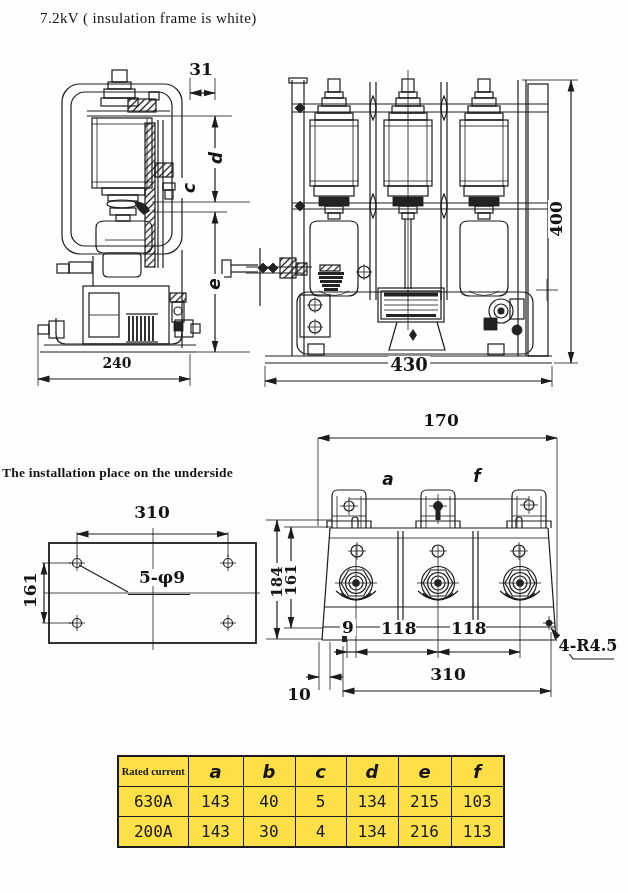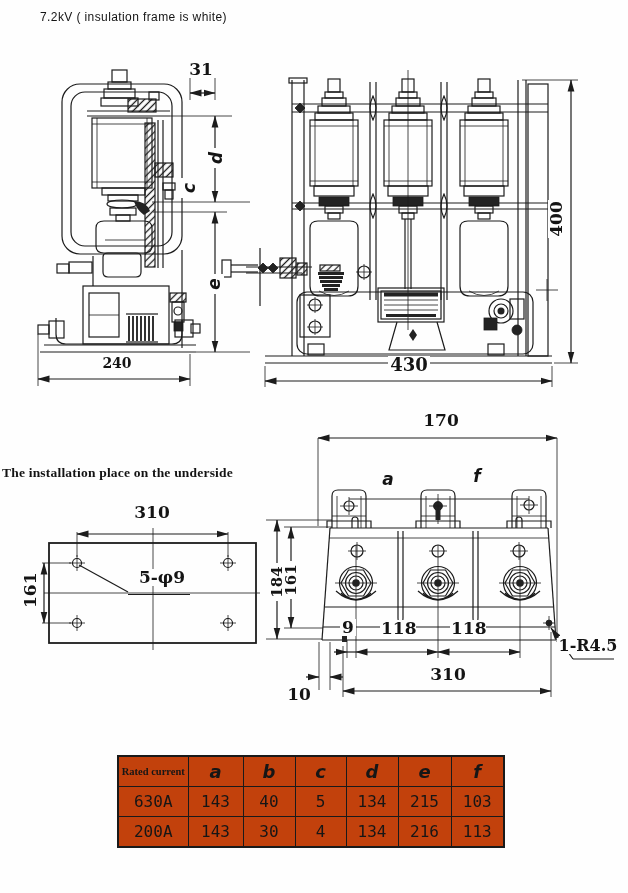--- a/index.html
+++ b/index.html
@@ -10,30 +10,30 @@
         stroke:#1c1c1c;stroke-width:1.2;fill:none;}
   .art .thin{stroke-width:0.8;}
   .art .dim{stroke-width:0.9;}
   .art .thk{stroke-width:1.8;}
   .art .f{fill:#232323;stroke:none;}
   .art .fs{fill:#232323;stroke:#1c1c1c;stroke-width:0.8;}
   .art .h{fill:url(#hx);}
   .art marker path{fill:#1c1c1c;stroke:none;}
   #hx line{stroke:#1c1c1c;stroke-width:1.3;}
   .lbl{position:absolute;white-space:nowrap;line-height:1;color:#141414;}
-  .title{font-family:Liberation Sans, sans-serif;font-size:12px;letter-spacing:0.4px;}
+  .title{font-family:Liberation Serif, serif;font-size:15px;letter-spacing:0.4px;}
   .note{font-family:"Liberation Serif",serif;font-size:13.5px;font-weight:bold;letter-spacing:0.2px;}
   .dimnum{font-family:"DejaVu Serif",serif;font-weight:bold;font-size:17px;
           text-align:center;background:#fefefe;padding:0 1px;}
   .sm{font-size:15px;}
   .letter{font-family:"DejaVu Sans",sans-serif;font-style:italic;font-weight:bold;
           font-size:17px;text-align:center;background:#fefefe;}
   .v{transform:rotate(-90deg);transform-origin:center center;}
   table.spec{position:absolute;left:117px;top:755px;width:386px;border-collapse:collapse;
-          table-layout:fixed;background:#c2410c;}
+          table-layout:fixed;background:#fde047;}
   table.spec td{border:1.7px solid #1a1a1a;height:29px;text-align:center;vertical-align:middle;
           padding:0;overflow:hidden;}
   table.spec{border:2.2px solid #1a1a1a;}
   td.rc{font-family:"Liberation Serif",serif;font-size:10.5px;font-weight:bold;}
   td.cl{font-family:"DejaVu Sans",sans-serif;font-style:italic;font-weight:bold;font-size:18px;}
   td.num{font-family:"DejaVu Sans Mono",monospace;font-size:16px;}
 </style>
 </head>
 <body>
 
@@ -481,21 +481,21 @@
 <div class="lbl dimnum" style="left:421px;top:412px;width:38px;">170</div>
 <div class="lbl letter" style="left:380px;top:471px;width:16px;">a</div>
 <div class="lbl letter" style="left:470px;top:468px;width:14px;">f</div>
 <div class="lbl dimnum sm v" style="left:259px;top:574px;width:36px;height:16px;">184</div>
 <div class="lbl dimnum sm v" style="left:273px;top:572px;width:36px;height:16px;">161</div>
 <div class="lbl dimnum" style="left:340px;top:619px;width:14px;">9</div>
 <div class="lbl dimnum" style="left:380px;top:620px;width:34px;">118</div>
 <div class="lbl dimnum" style="left:450px;top:620px;width:34px;">118</div>
 <div class="lbl dimnum" style="left:286px;top:686px;width:24px;">10</div>
 <div class="lbl dimnum" style="left:429px;top:666px;width:36px;">310</div>
-<div class="lbl dimnum" style="left:557px;top:638px;width:60px;font-size:16px;">1-R4.5</div>
+<div class="lbl dimnum" style="left:557px;top:638px;width:60px;font-size:16px;">4-R4.5</div>
 
 <table class="spec">
   <colgroup>
     <col style="width:70px">
         <col style="width:55px">
         <col style="width:52px">
         <col style="width:51px">
     <col style="width:52px">
         <col style="width:53px">
         <col style="width:53px">

